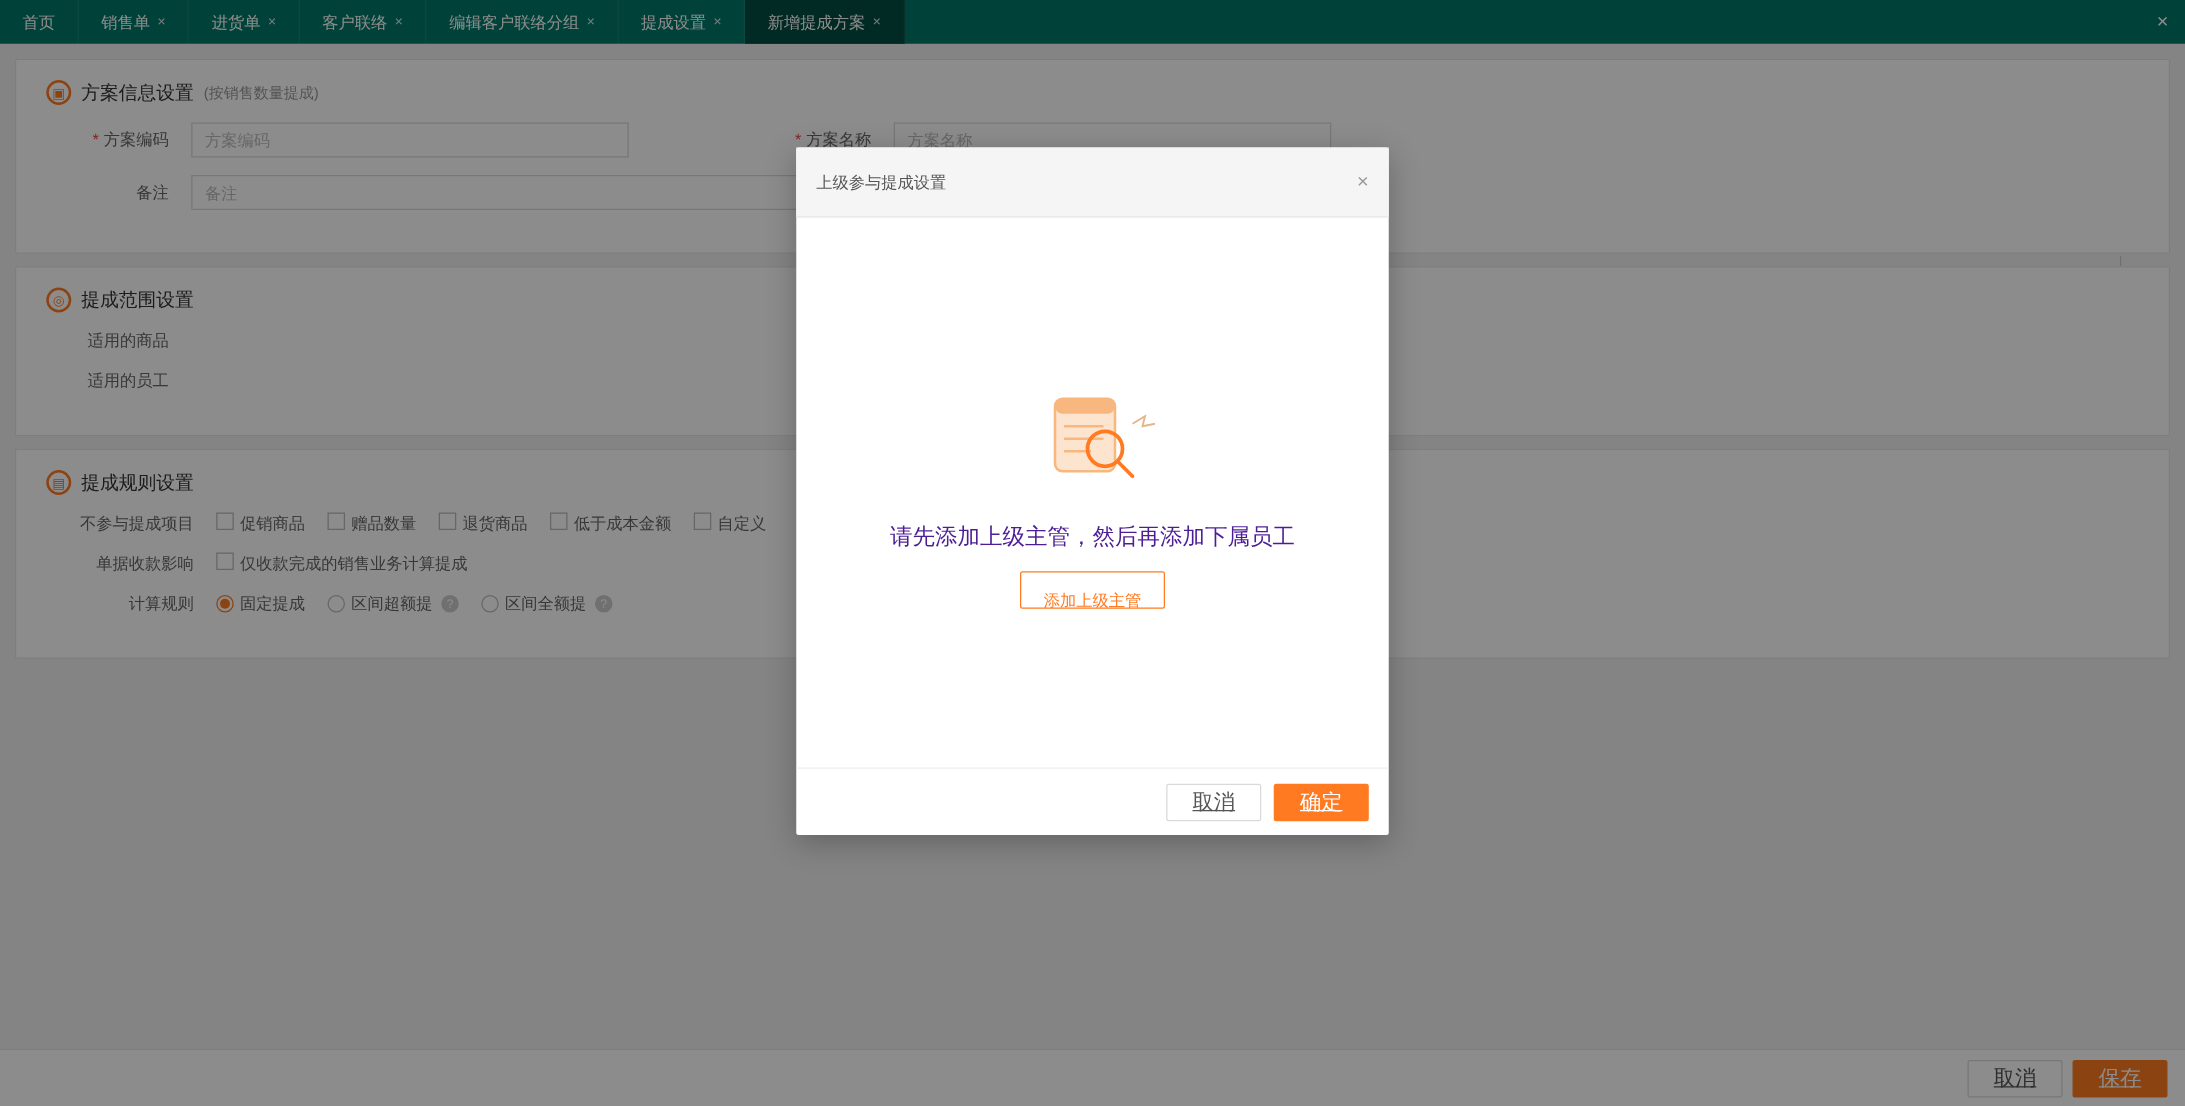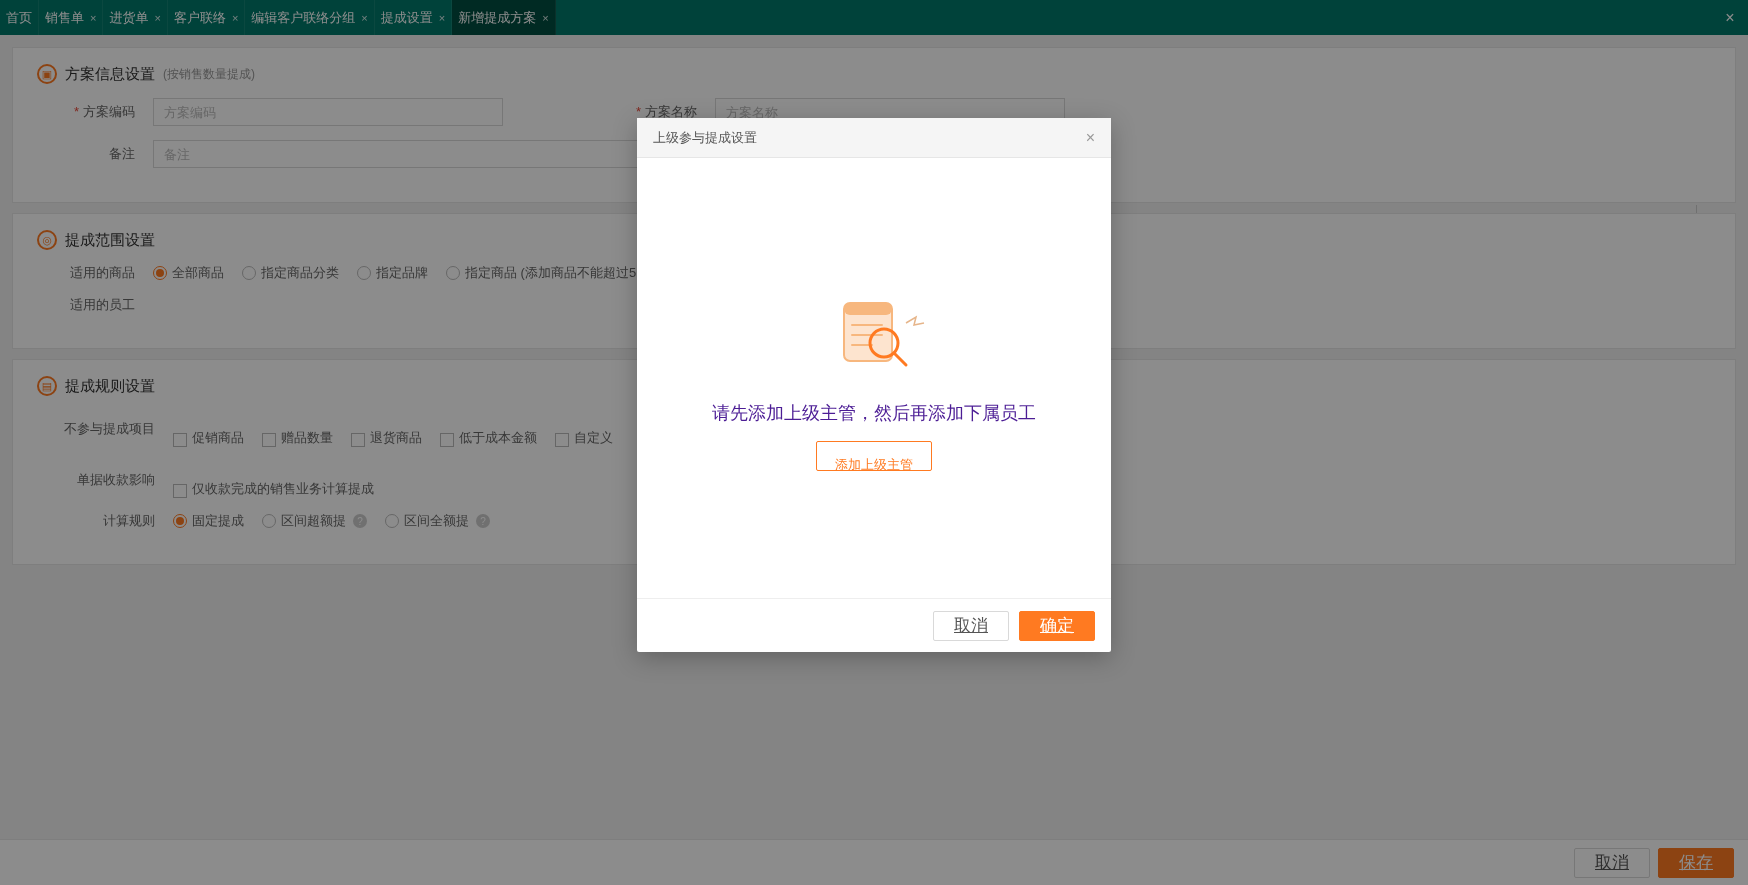--- a/index.html
+++ b/index.html
@@ -17,21 +17,21 @@
     
     .tab-bar {
       background: #00796b;
       height: 35px;
       display: flex;
       align-items: stretch;
       color: #fff;
       position: relative;
     }
     .tab {
-      padding: 0 6px;
+      padding: 0 18px;
       display: flex;
       align-items: center;
       gap: 6px;
       font-size: 13px;
       cursor: pointer;
       border-right: 1px solid rgba(255,255,255,0.08);
     }
     .tab.active { background: #004d40; }
     .tab .close-x { font-size: 11px; opacity: 0.85; cursor: pointer; }
     .tabbar-close {
@@ -117,22 +117,22 @@
       border: 1px solid #bbb; display: inline-flex;
       align-items: center; justify-content: center;
     }
     .radio.selected .dot { border-color: #ff7a21; }
     .radio.selected .dot::after {
       content: ""; width: 8px; height: 8px; border-radius: 50%;
       background: #ff7a21;
     }
 
     .chk {
-      display: flex; align-items: flex-end; gap: 5px;
-      font-size: 13px; color: #666; cursor: pointer; margin-top: 19px;
+      display: flex; align-items: flex-start; gap: 5px;
+      font-size: 13px; color: #666; cursor: pointer;
     }
     .chk .box {
       width: 14px; height: 14px; border: 1px solid #bbb; display: inline-block;
     }
 
     .btn-orange-sm {
       background: #ff7a21;
       color: #fff;
       border: none;
       padding: 4px 12px;
@@ -206,21 +206,21 @@
     }
     .modal {
       margin-top: 118px;
       width: 474px;
       background: #fff;
       border-radius: 2px;
       box-shadow: 0 6px 24px rgba(0,0,0,0.25);
       display: flex; flex-direction: column;
     }
     .modal-header {
-      height: 40px;
+      height: 56px;
       background: #f5f5f5;
       border-bottom: 1px solid #e6e6e6;
       display: flex; align-items: center; justify-content: space-between;
       padding: 12px 16px;
       font-size: 13px; color: #555;
     }
     .modal-close { font-size: 16px; color: #999; cursor: pointer; }
     .modal-body {
       flex: 1;
       min-height: 440px;
@@ -326,38 +326,20 @@
   </div>
 
   <div class="panel">
     <div class="panel-header">
       <div class="panel-icon">◎</div>
       <span class="panel-title">提成范围设置</span>
     </div>
 
     <div class="form-row">
       <div class="label">适用的商品</div>
-      <div class="radio-row">
-        <label class="radio selected">
-            <span class="dot"></span>
-            <span>全部商品</span>
-          </label>
-        <label class="radio">
-            <span class="dot"></span>
-            <span>指定商品分类</span>
-          </label>
-        <label class="radio">
-            <span class="dot"></span>
-            <span>指定品牌</span>
-          </label>
-        <label class="radio">
-            <span class="dot"></span>
-            <span>指定商品 (添加商品不能超过5</span>
-          </label>
-      </div>
     </div>
 
 
     <div class="form-row">
       <div class="label">适用的员工</div>
     </div>
   </div>
 
   <div class="panel">
     <div class="panel-header">

